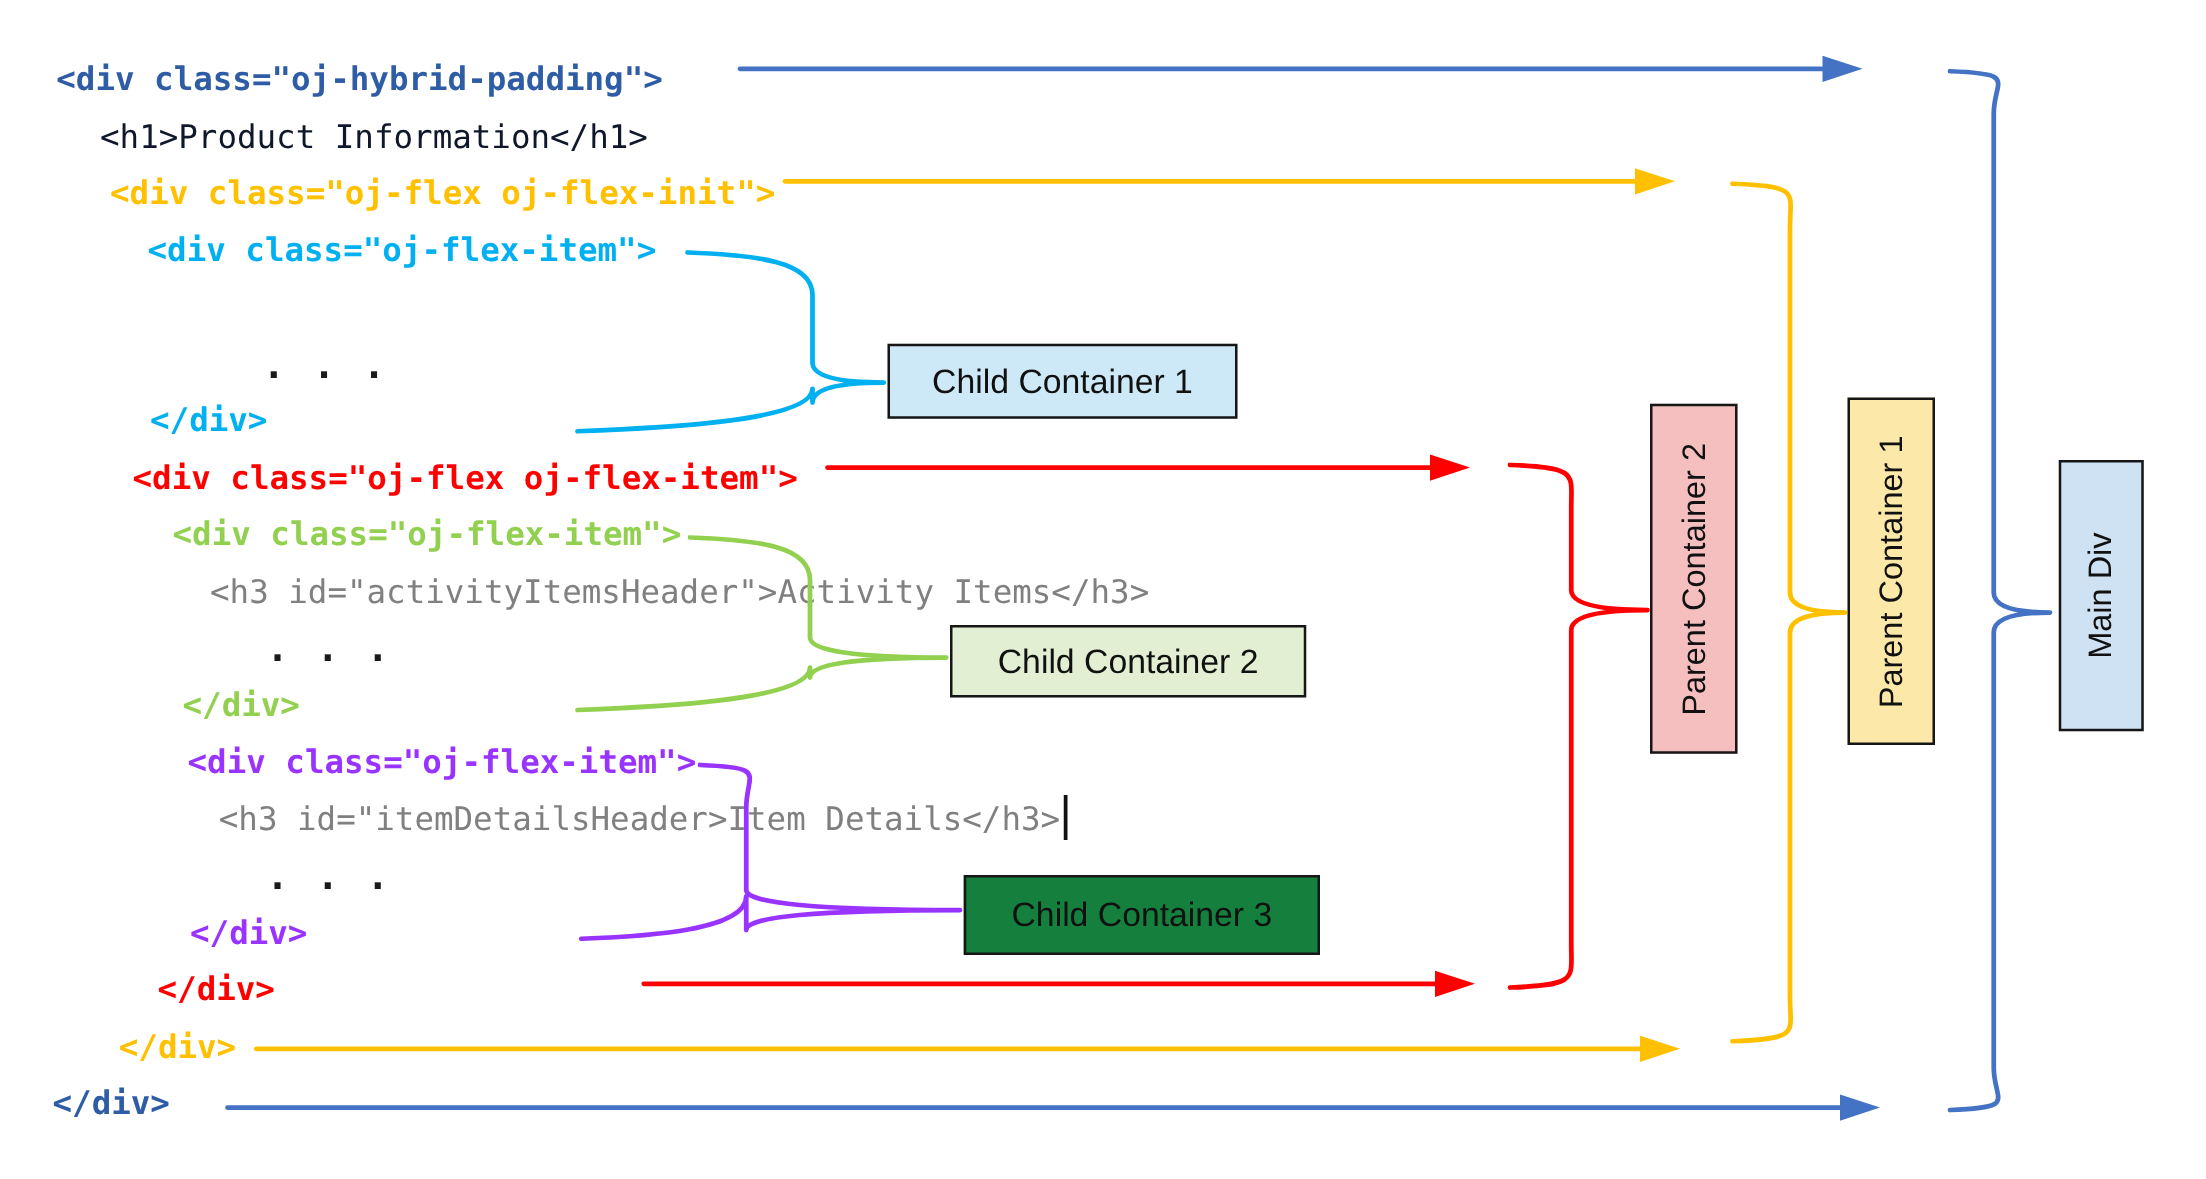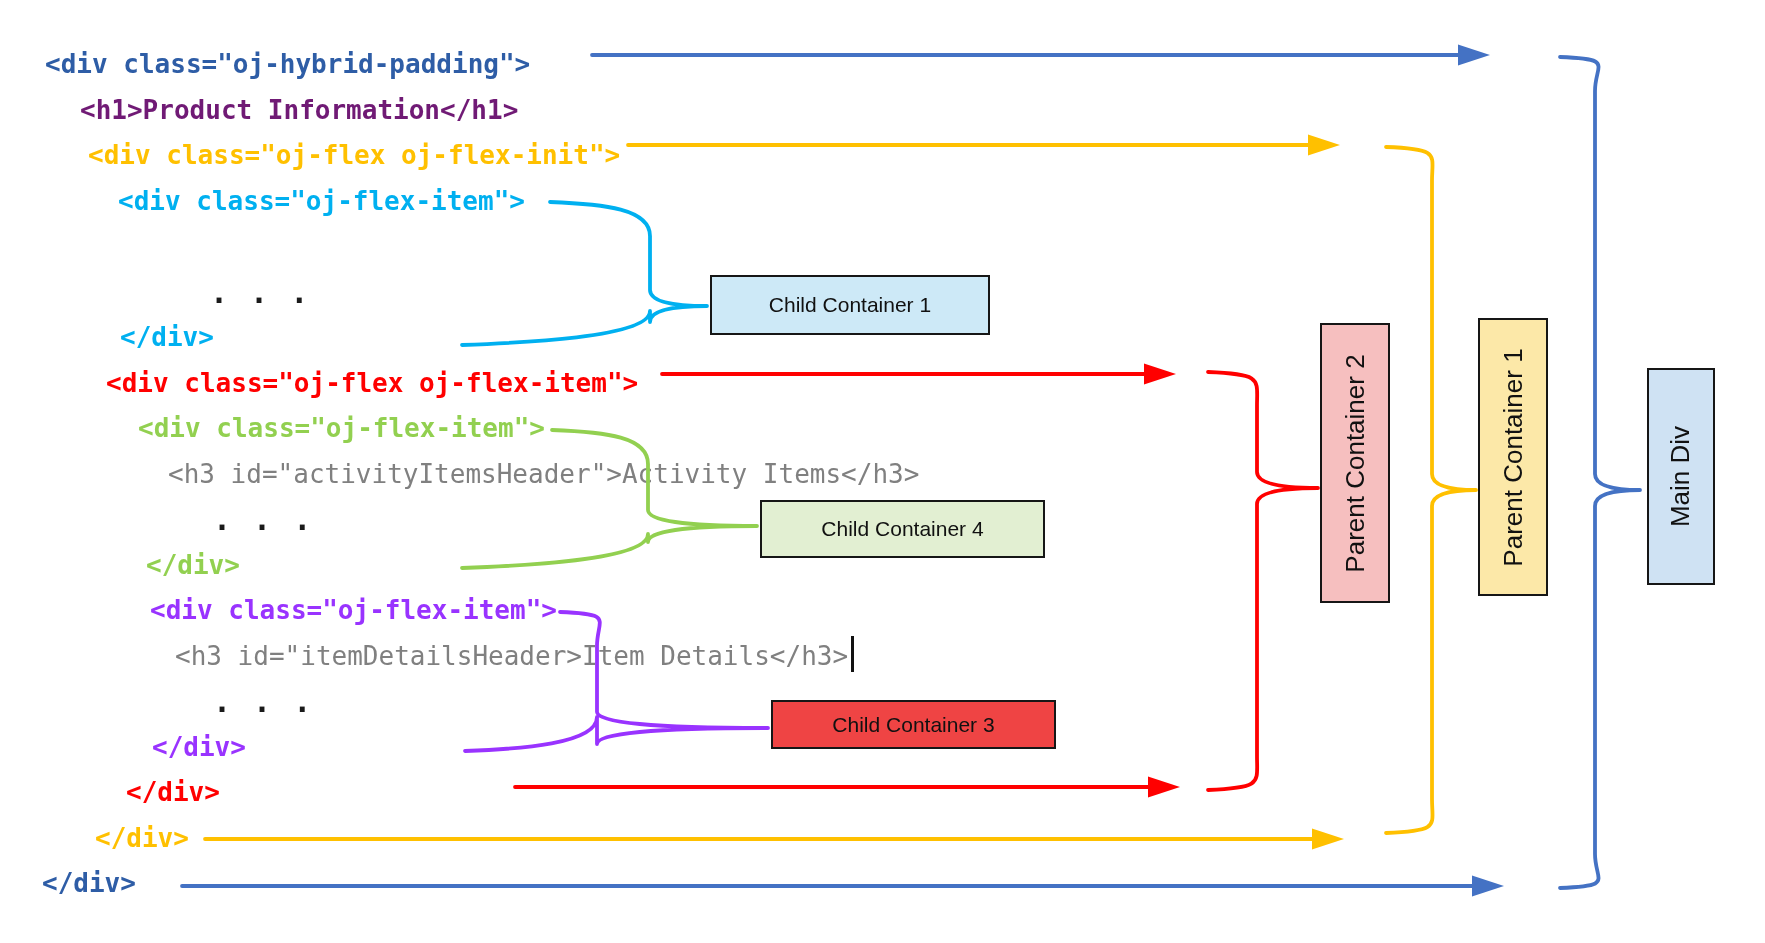--- a/index.html
+++ b/index.html
@@ -18,30 +18,30 @@
   }
   .code-line.dots{font-size:30px;font-weight:bold;letter-spacing:2px;}
   .cursor{
     display:inline-block;width:0;height:36px;border-left:3px solid #111;
     margin-left:3px;vertical-align:middle;transform:translateY(-3px);
   }
   .dbox{
     position:absolute;display:flex;align-items:center;justify-content:center;
     border:2.5px solid #161616;box-sizing:border-box;color:#111;
   }
-  .dbox .lbl{font-size:21px;white-space:nowrap;}
+  .dbox .lbl{font-size:27px;white-space:nowrap;}
   .dbox.vert .lbl{transform:rotate(-90deg);font-size:26px;}
 </style>
 </head>
 <body>
 
 <div id="canvas">
   <div id="code-layer">
       <div class="code-line" style="left: 45px; top: 42.25px; color: rgb(46, 93, 166); font-weight: bold;">&lt;div class="oj-hybrid-padding"&gt;</div>
-      <div class="code-line" style="left: 80px; top: 87.75px; color: #701a75; font-weight: bold; text-align: right;">&lt;h1&gt;Product Information&lt;/h1&gt;</div>
+      <div class="code-line" style="left: 80px; top: 87.75px; color: #0f172a; font-weight: normal; text-align: right;">&lt;h1&gt;Product Information&lt;/h1&gt;</div>
       <div class="code-line" style="left: 88px; top: 133.25px; color: rgb(255, 192, 0); font-weight: bold;">&lt;div class="oj-flex oj-flex-init"&gt;</div>
       <div class="code-line" style="left: 118px; top: 178.75px; color: rgb(0, 176, 240); font-weight: bold;">&lt;div class="oj-flex-item"&gt;</div>
       <div class="code-line dots" style="left: 210px; top: 269.75px; color: rgb(26, 26, 26); font-weight: bold;">. . .</div>
       <div class="code-line" style="left: 120px; top: 315.25px; color: rgb(0, 176, 240); font-weight: bold;">&lt;/div&gt;</div>
       <div class="code-line" style="left: 106px; top: 360.75px; color: rgb(255, 0, 0); font-weight: bold;">&lt;div class="oj-flex oj-flex-item"&gt;</div>
       <div class="code-line" style="left: 138px; top: 406.25px; color: rgb(146, 208, 80); font-weight: bold;">&lt;div class="oj-flex-item"&gt;</div>
       <div class="code-line" style="left: 168px; top: 451.75px; color: rgb(128, 128, 128); font-weight: normal;">&lt;h3 id="activityItemsHeader"&gt;Activity Items&lt;/h3&gt;</div>
       <div class="code-line dots" style="left: 213px; top: 497.25px; color: rgb(26, 26, 26); font-weight: bold;">. . .</div>
       <div class="code-line" style="left: 146px; top: 542.75px; color: rgb(146, 208, 80); font-weight: bold;">&lt;/div&gt;</div>
       <div class="code-line" style="left: 150px; top: 588.25px; color: rgb(153, 51, 255); font-weight: bold;">&lt;div class="oj-flex-item"&gt;</div>
@@ -50,23 +50,23 @@
       <div class="code-line" style="left: 152px; top: 724.75px; color: rgb(153, 51, 255); font-weight: bold;">&lt;/div&gt;</div>
       <div class="code-line" style="left: 126px; top: 770.25px; color: rgb(255, 0, 0); font-weight: bold;">&lt;/div&gt;</div>
       <div class="code-line" style="left: 95px; top: 815.75px; color: rgb(255, 192, 0); font-weight: bold;">&lt;/div&gt;</div>
       <div class="code-line" style="left: 42px; top: 861.25px; color: rgb(46, 93, 166); font-weight: bold;">&lt;/div&gt;</div>
     </div>
   <div id="box-layer">
       <div class="dbox" style="left: 710px; top: 275px; width: 280px; height: 60px; background: rgb(205, 233, 247);">
         <span class="lbl">Child Container 1</span>
       </div>
       <div class="dbox" style="left: 760px; top: 500px; width: 285px; height: 58px; background: rgb(226, 239, 210);">
-        <span class="lbl">Child Container 4</span>
+        <span class="lbl">Child Container 2</span>
       </div>
-      <div class="dbox" style="left: 771px; top: 700px; width: 285px; height: 49px; background: #ef4444;">
+      <div class="dbox" style="left: 771px; top: 700px; width: 285px; height: 64px; background: #15803d;">
         <span class="lbl">Child Container 3</span>
       </div>
       <div class="dbox vert" style="left: 1320px; top: 323px; width: 70px; height: 280px; background: rgb(246, 191, 191);">
         <span class="lbl">Parent Container 2</span>
       </div>
       <div class="dbox vert" style="left: 1478px; top: 318px; width: 70px; height: 278px; background: rgb(252, 232, 168);">
         <span class="lbl">Parent Container 1</span>
       </div>
       <div class="dbox vert" style="left: 1647px; top: 368px; width: 68px; height: 217px; background: rgb(207, 226, 243);">
         <span class="lbl">Main Div</span>

